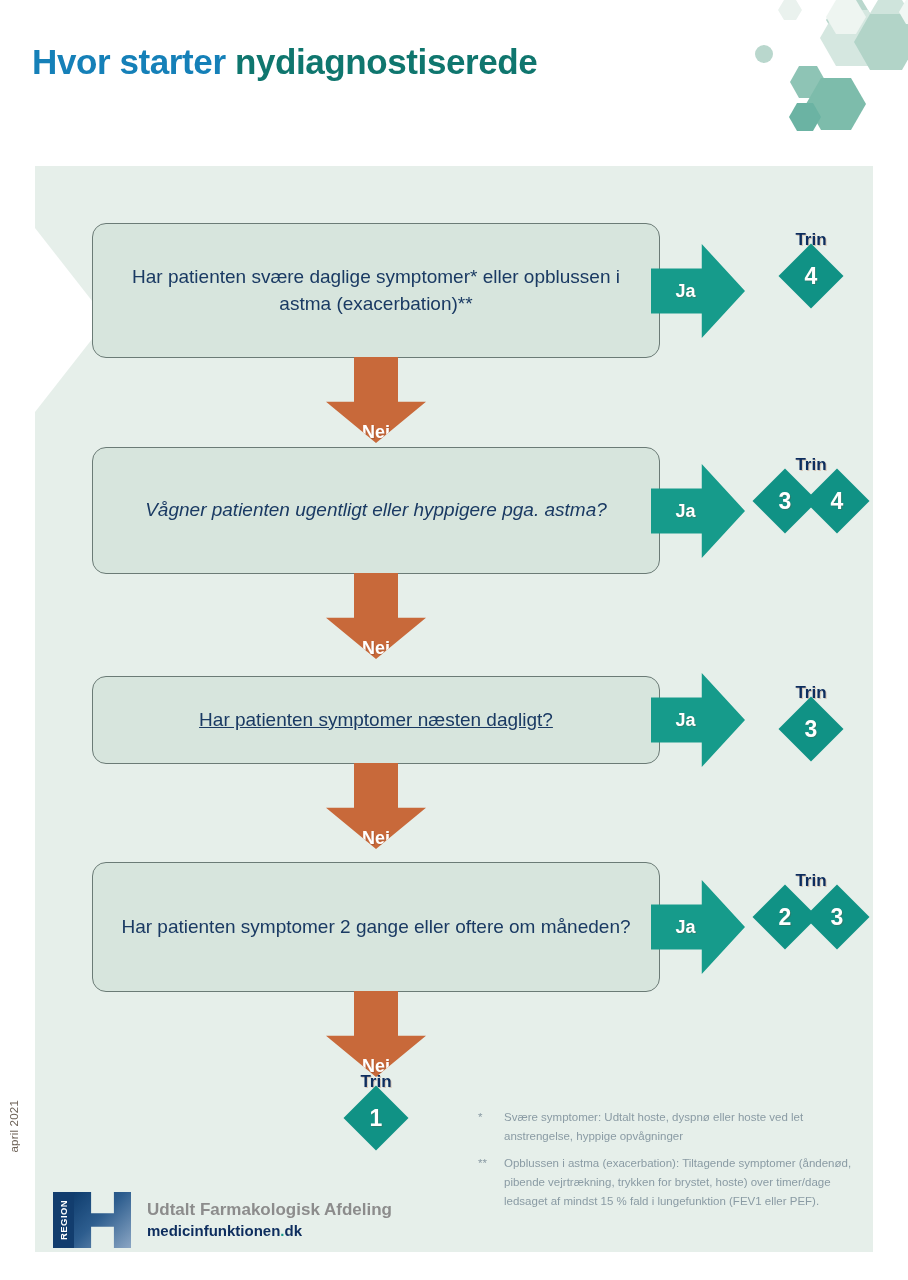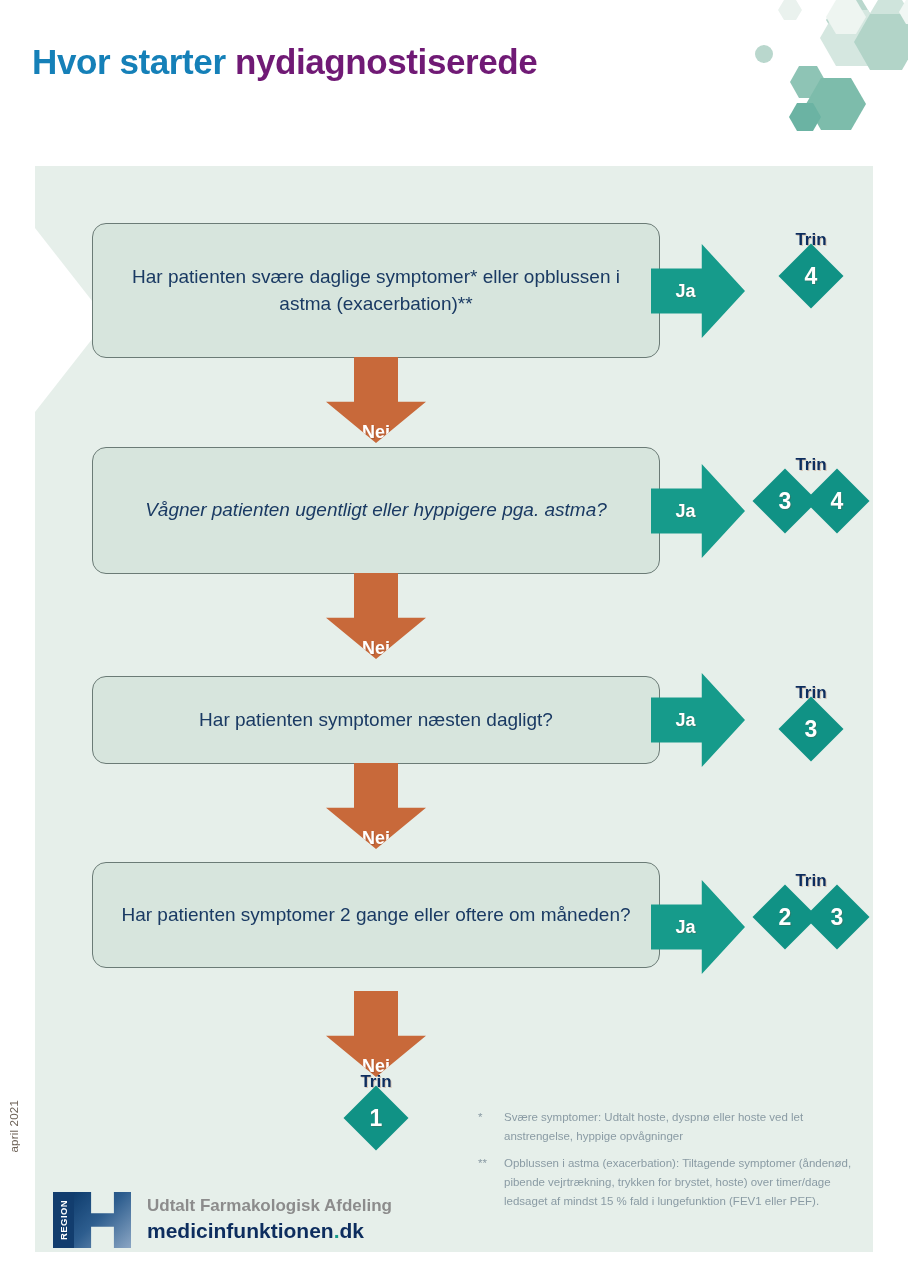--- a/index.html
+++ b/index.html
@@ -13,21 +13,21 @@
   
   .hex-cluster{position:absolute;top:0;right:0;width:170px;height:132px;pointer-events:none;}
 
   
   .title{
     position:absolute;left:32px;top:42px;width:700px;
     font-size:35px;font-weight:bold;line-height:1.14;
     letter-spacing:-0.4px;
   }
   .t-light{color:#1580b8;}
-  .t-dark{color:#701a75;}
+  .t-dark{color:#0f766e;}
 
   
   .panel{
     position:absolute;left:35px;top:166px;width:838px;height:1086px;
     background:#e6efea;
   }
   .panel-notch{
     position:absolute;left:0px;top:62px;width:72px;height:184px;
     background:#ffffff;
     clip-path:polygon(0 0, 0 100%, 100% 50%);
@@ -119,21 +119,21 @@
     color:#ffffff;font-weight:bold;font-size:9.5px;letter-spacing:.4px;
     writing-mode:vertical-rl;transform:rotate(180deg);
   }
   .logo-h{
     position:absolute;left:21px;top:0;width:57px;height:56px;
     background:linear-gradient(135deg,#0f3d6e 0%,#2d5d8e 45%,#8ba6c4 100%);
     clip-path:polygon(0 0, 30% 0, 30% 38%, 70% 38%, 70% 0, 100% 0, 100% 100%, 70% 100%, 70% 62%, 30% 62%, 30% 100%, 0 100%);
   }
   .logo-text{margin-left:16px;line-height:1.3;}
   .logo-line1{color:#8c8c8c;font-weight:bold;font-size:17px;}
-  .logo-line2{color:#0d2d5e;font-weight:bold;font-size:21px;}
+  .logo-line2{color:#0d2d5e;font-weight:bold;font-size:15px;}
   .logo-line2 .dot{color:#169b8b;}
 </style>
 </head>
 <body>
 
 <svg class="hex-cluster" viewBox="0 0 170 132">
   <g>
     <polygon points="46,0 58,0 64,10 58,20 46,20 40,10" fill="#eaf2ee"></polygon>
     <polygon points="100,0 124,0 136,20 124,40 100,40 88,20" fill="#b9d7cd"></polygon>
     <polygon points="140,0 164,0 176,20 164,40 140,40 128,20" fill="#cfe4dc"></polygon>
@@ -188,39 +188,39 @@
       </div>
     <div class="diamond">
         <span>4</span>
       </div>
   </div>
 </div>
 <div class="nej-arrow" style="left:326px;top:573px;width:100px;height:86px;">
   <span class="nej-label">Nej</span>
 </div>
 
-<div class="qbox" style="left:92px;top:676px;width:568px;height:88px;">
+<div class="qbox" style="left:92px;top:676px;width:568px;height:88px;text-decoration:underline;">
   <span>Har patienten symptomer næsten dagligt?</span>
 </div>
 <div class="ja-arrow" style="left:651px;top:673px;width:94px;height:94px;">
   <span class="ja-label">Ja</span>
 </div>
 <div class="trin-group" style="left:756px;top:683px;width:110px;">
   <div class="trin-label">Trin</div>
   <div class="diamonds">
     <div class="diamond">
         <span>3</span>
       </div>
   </div>
 </div>
 <div class="nej-arrow" style="left:326px;top:763px;width:100px;height:86px;">
   <span class="nej-label">Nej</span>
 </div>
 
-<div class="qbox" style="left:92px;top:862px;width:568px;height:106px;">
+<div class="qbox" style="left:92px;top:862px;width:568px;height:130px;">
   <span>Har patienten symptomer 2 gange eller oftere om måneden?</span>
 </div>
 <div class="ja-arrow" style="left:651px;top:880px;width:94px;height:94px;">
   <span class="ja-label">Ja</span>
 </div>
 <div class="trin-group" style="left:756px;top:871px;width:110px;">
   <div class="trin-label">Trin</div>
   <div class="diamonds">
     <div class="diamond">
         <span>2</span>

